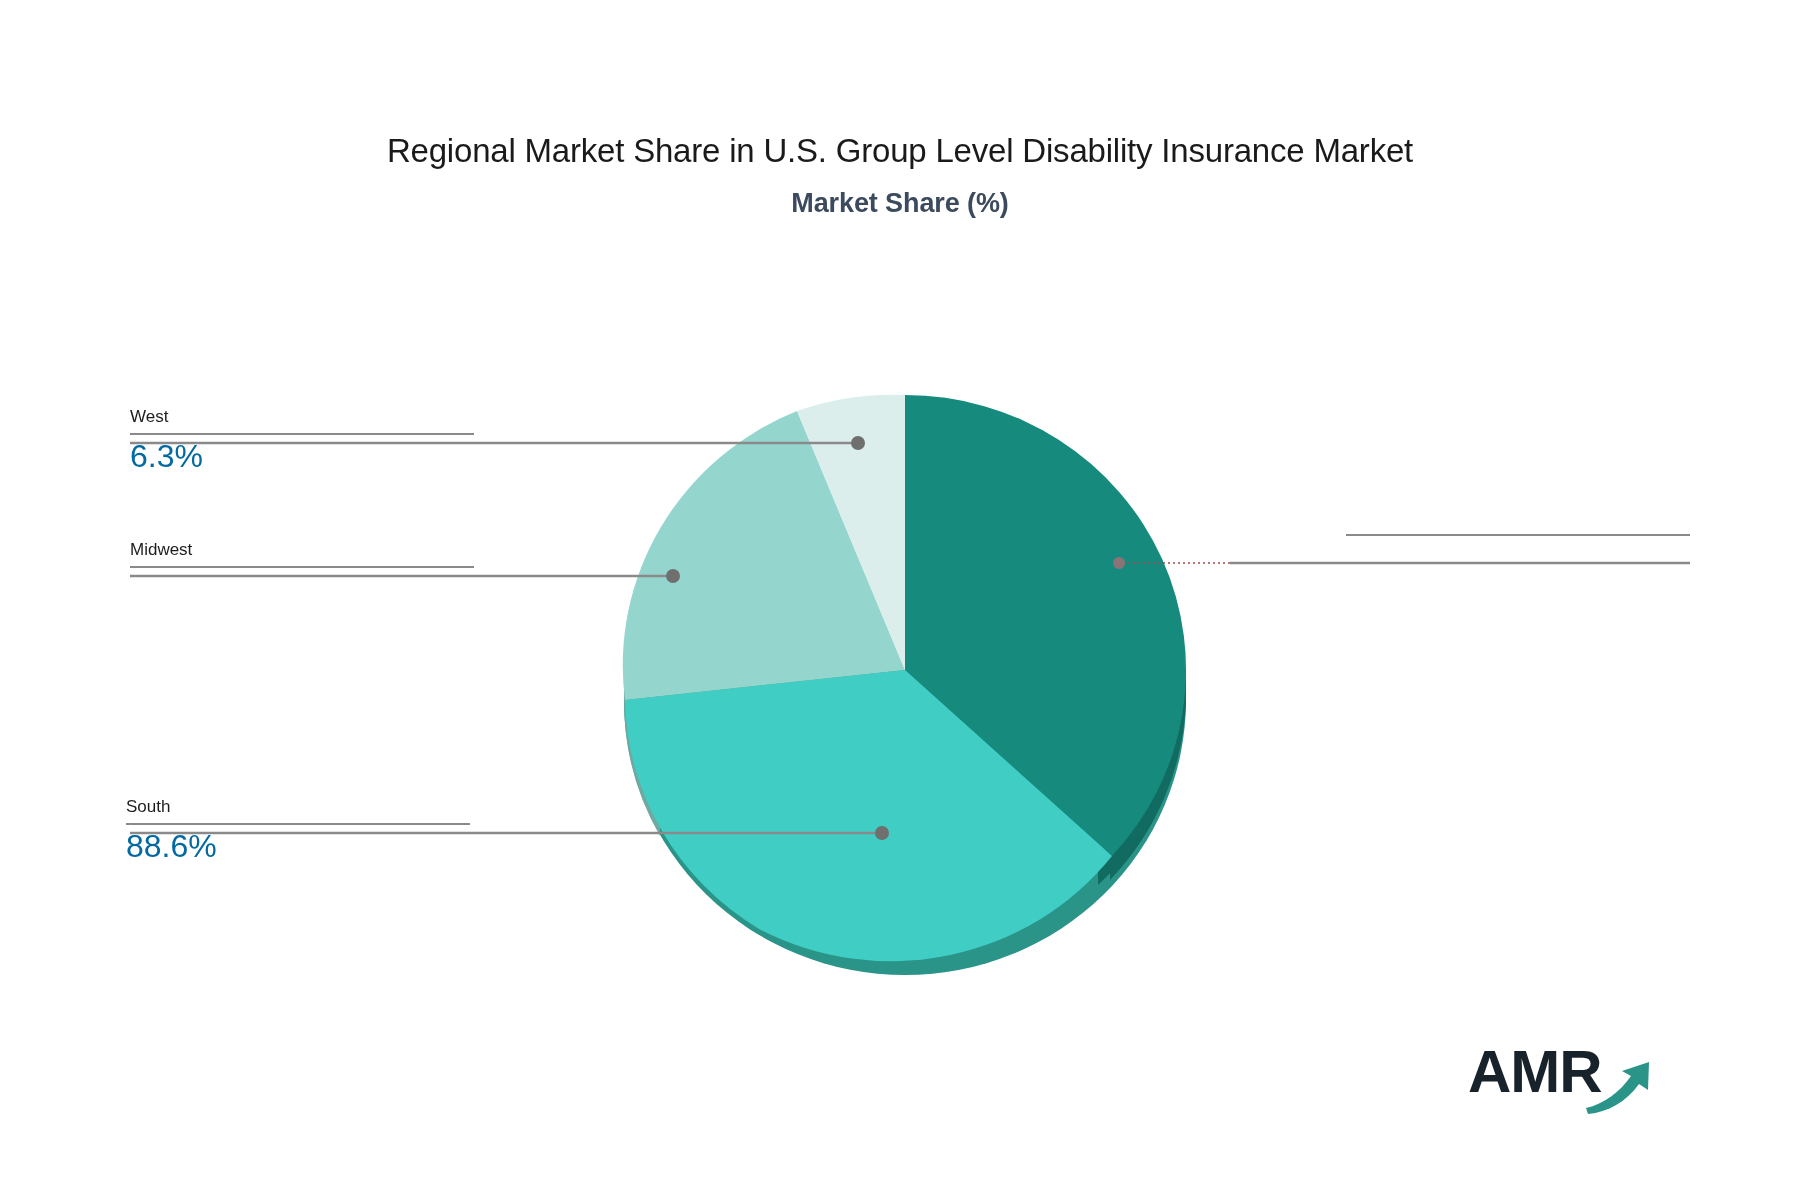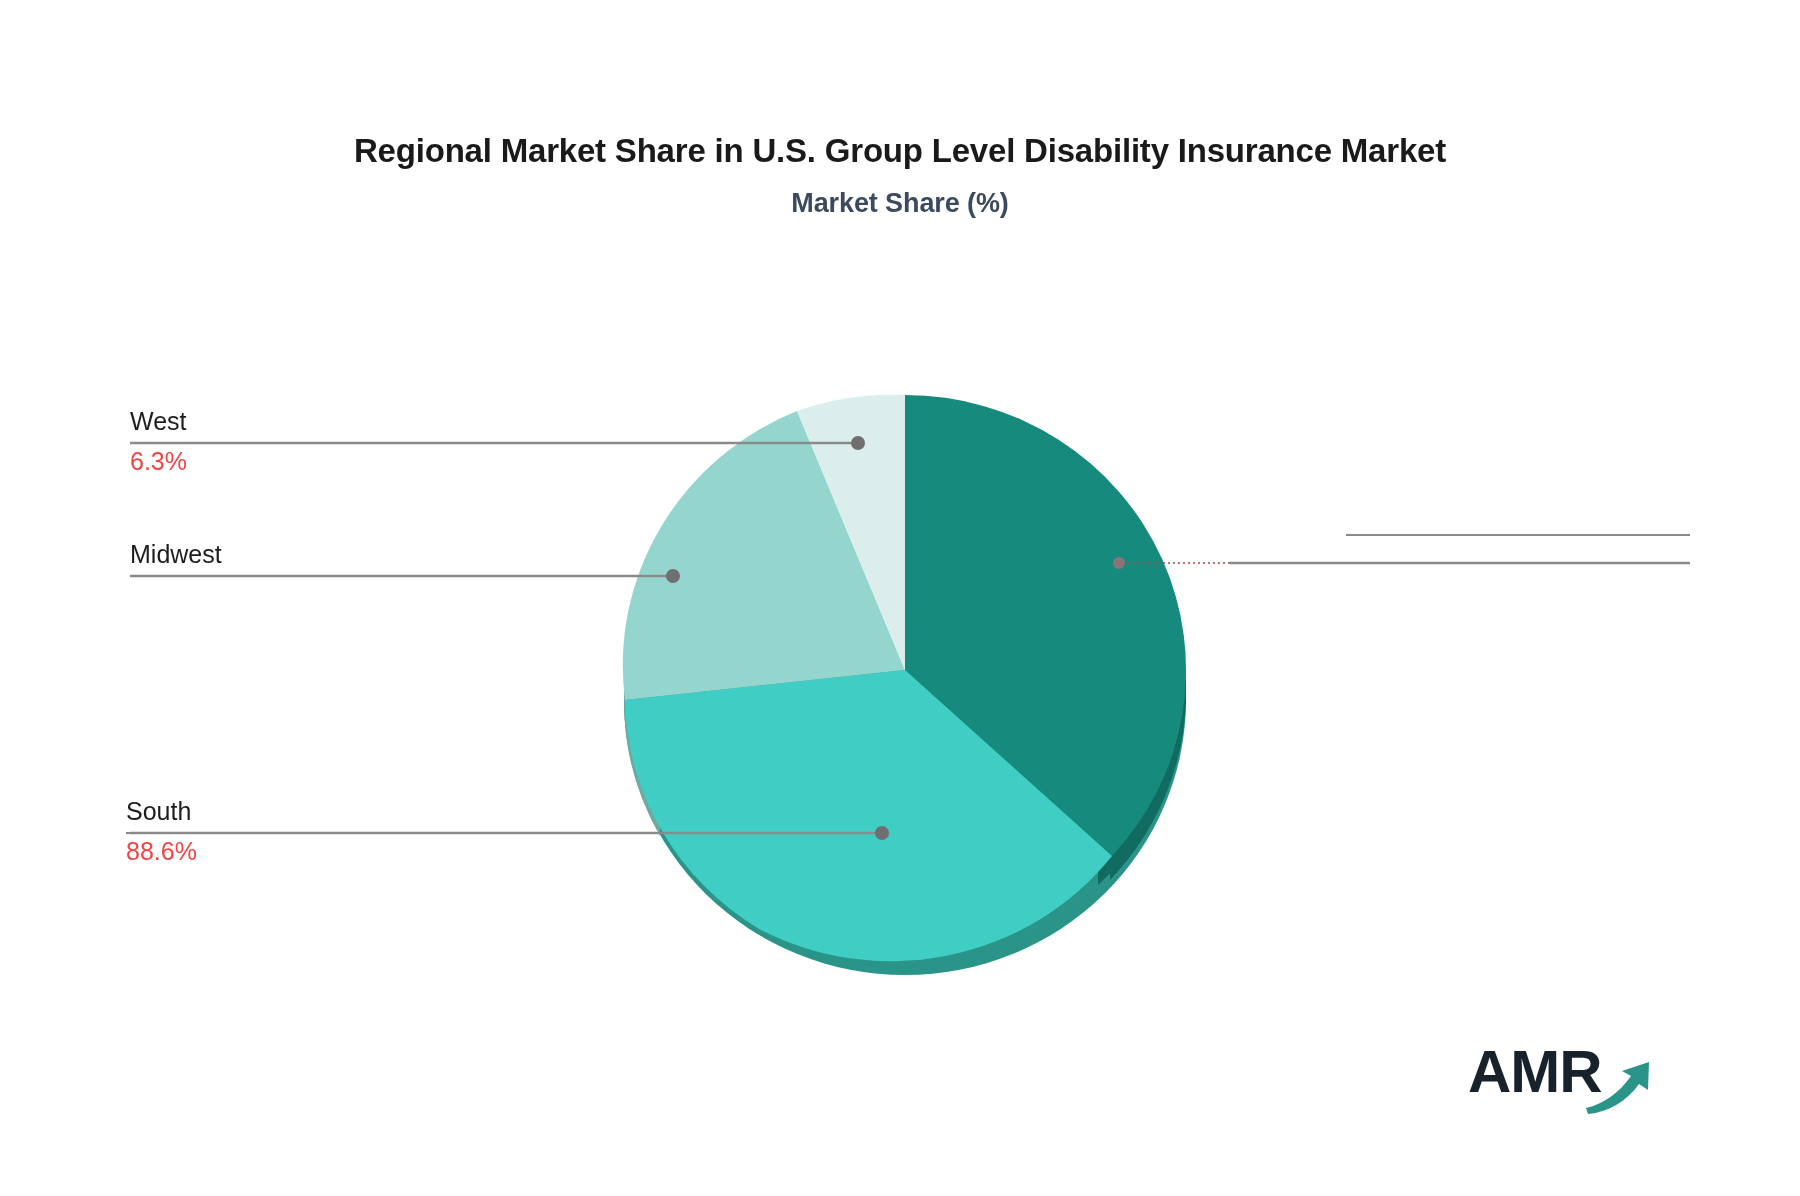--- a/index.html
+++ b/index.html
@@ -19,21 +19,21 @@
     overflow: hidden;
   }
   
   .chart-title {
     position: absolute;
     left: 0;
     top: 132px;
     width: 1800px;
     text-align: center;
     font-size: 33px;
-    font-weight: bold;
+    font-weight: normal;
     color: #1a1a1a;
     letter-spacing: -0.2px;
     white-space: nowrap;
   }
   .chart-subtitle {
     position: absolute;
     left: 0;
     top: 188px;
     width: 1800px;
     text-align: center;
@@ -46,33 +46,33 @@
   #pie-svg {
     position: absolute;
     left: 0;
     top: 0;
   }
   
   .callout {
     position: absolute;
   }
   .callout .cl-name {
-    font-size: 25px;
+    font-size: 17px;
     color: #1d1d1f;
     line-height: 1.1;
     white-space: nowrap;
   }
   .callout .cl-rule {
     height: 0;
     border-top: 2px solid #8a8a8a;
     margin: 6px 0 4px 0;
   }
   .callout .cl-value {
-    font-size: 25px;
-    color: #ef4444;
+    font-size: 32px;
+    color: #0369a1;
     line-height: 1.1;
     white-space: nowrap;
   }
   .callout.left { text-align: left; }
   .callout.right { text-align: right; }
 
   
   #amr-logo {
     position: absolute;
     left: 1468px;

